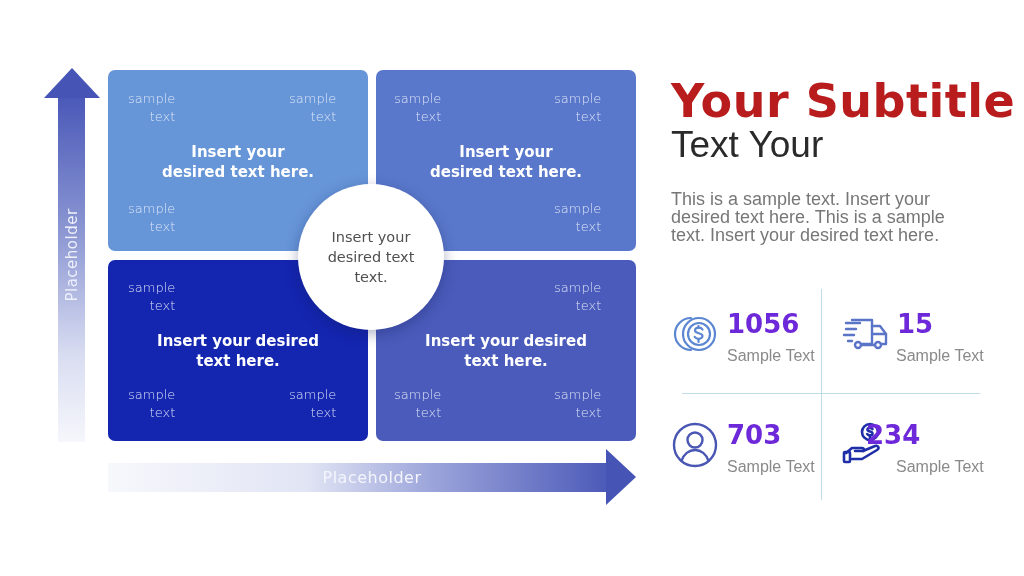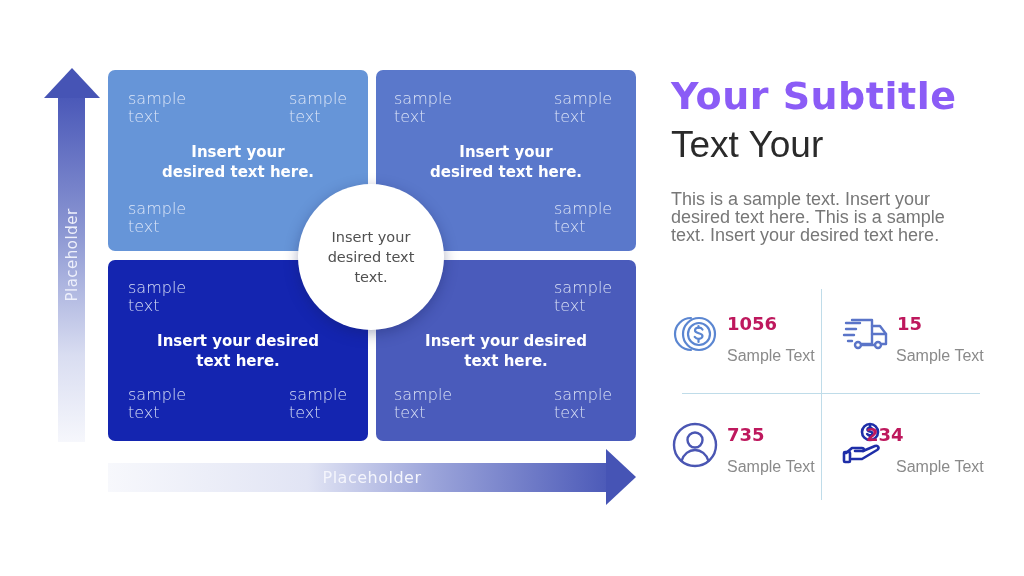--- a/index.html
+++ b/index.html
@@ -12,33 +12,33 @@
   
   .h-shaft{left:108px;top:463px;width:500px;height:29px;background:linear-gradient(to right,#f7f8fc 0%,#e1e4f4 40%,#9ba4da 65%,#4c5ab8 100%);}
   .h-head{left:606px;top:449px;width:0;height:0;border-top:28px solid transparent;border-bottom:28px solid transparent;border-left:30px solid #4654b5;}
   .h-label{left:372px;top:477px;transform:translate(-50%,-50%);color:#f4f5fc;font-size:16px;white-space:nowrap;letter-spacing:0.5px;}
   
   .quad{border-radius:7px;color:#fff;}
   .q-tl{left:108px;top:70px;width:260px;height:181px;background:#6695d8;}
   .q-tr{left:376px;top:70px;width:260px;height:181px;background:#5a78cb;}
   .q-bl{left:108px;top:260px;width:260px;height:181px;background:#1425b0;}
   .q-br{left:376px;top:260px;width:260px;height:181px;background:#4a5bbb;}
-  .sample{position:absolute;font-size:16px;line-height:18px;text-align:left;color:#e6ecfa;font-family:"DejaVu Sans",sans-serif;font-weight:300;opacity:.92;}
+  .sample{position:absolute;font-size:13px;line-height:18px;text-align:right;color:#e6ecfa;font-family:"DejaVu Sans",sans-serif;font-weight:300;opacity:.92;}
   .qmain{position:absolute;font-size:15px;font-weight:bold;line-height:20px;text-align:center;color:#ffffff;}
   
   .center-circle{left:298px;top:184px;width:146px;height:146px;border-radius:50%;background:#fff;box-shadow:0 4px 14px rgba(20,30,90,.35);display:flex;align-items:center;justify-content:center;text-align:center;}
   .center-text{width:100px;font-size:14.5px;line-height:20px;color:#505050;}
   
-  .title{left:671px;top:74px;font-size:38px;font-weight:bold;color:#8b5cf6;white-space:nowrap;letter-spacing:0.5px;}
+  .title{left:671px;top:74px;font-size:46px;font-weight:bold;color:#b91c1c;white-space:nowrap;letter-spacing:0.5px;}
   .subtitle{left:671px;top:124px;font-size:37px;color:#2a2a2a;font-weight:200;white-space:nowrap;font-family:"Liberation Sans",sans-serif;}
   .desc{left:671px;top:190px;width:300px;font-size:18px;line-height:18px;color:#777;font-family:"Liberation Sans",sans-serif;}
   .divider-v{left:821px;top:289px;width:1px;height:211px;background:#bfdce9;}
   .divider-h{left:682px;top:393px;width:298px;height:1px;background:#bfdce9;}
   .stat-icon{width:48px;height:48px;}
-  .stat-val{font-size:18px;font-weight:bold;color:#be185d;line-height:30px;}
+  .stat-val{font-size:26px;font-weight:bold;color:#6d28d9;line-height:30px;}
   .stat-lbl{font-size:16px;color:#8a8a8a;line-height:18px;font-family:"Liberation Sans",sans-serif;}
 </style>
 </head>
 <body>
 
 <div class="abs v-shaft"></div>
 <div class="abs v-head"></div>
 <div class="abs v-label">Placeholder</div>
 
 <div class="abs h-shaft"></div>
@@ -166,21 +166,21 @@
 <div class="abs stat-val" style="left:897px;top:309px;">15</div>
 <div class="abs stat-lbl" style="left:896px;top:347px;">Sample Text</div>
 
 <div class="abs" style="left:671px;top:421px;">
   <svg class="stat-icon" viewBox="0 0 48 48" fill="none" stroke="#4a56b3" stroke-width="2.4" stroke-linecap="round">
     <circle cx="24" cy="24" r="21"></circle>
     <circle cx="24" cy="19" r="7.5"></circle>
     <path d="M10.5 40 c2-7 7.5-11 13.5-11 s11.5 4 13.5 11"></path>
   </svg>
 </div>
-<div class="abs stat-val" style="left:727px;top:420px;">735</div>
+<div class="abs stat-val" style="left:727px;top:420px;">703</div>
 <div class="abs stat-lbl" style="left:727px;top:458px;">Sample Text</div>
 
 <div class="abs" style="left:842px;top:421px;">
   <svg class="stat-icon" viewBox="0 0 48 48" fill="none" stroke="#1e2ea8" stroke-width="2.6" stroke-linecap="round" stroke-linejoin="round">
     <circle cx="28" cy="11" r="8"></circle>
     <path d="M30.5 8 c-.8-1-2-1.3-3-1.1c-1.3.2-2 1-2 1.9c0 2.3 5 1.3 5 3.7c0 1-1 1.9-2.4 1.9c-1.3 0-2.3-.6-2.9-1.4"></path>
     <line x1="28" y1="5" x2="28" y2="6.5"></line>
       <line x1="28" y1="15.5" x2="28" y2="17"></line>
     <path d="M4 32 l6-5 h10 c2 0 3 2 1 3 h-8"></path>
     <path d="M21 30 l12-5 c3-1 5 2 2 4 l-15 9 h-10"></path>

